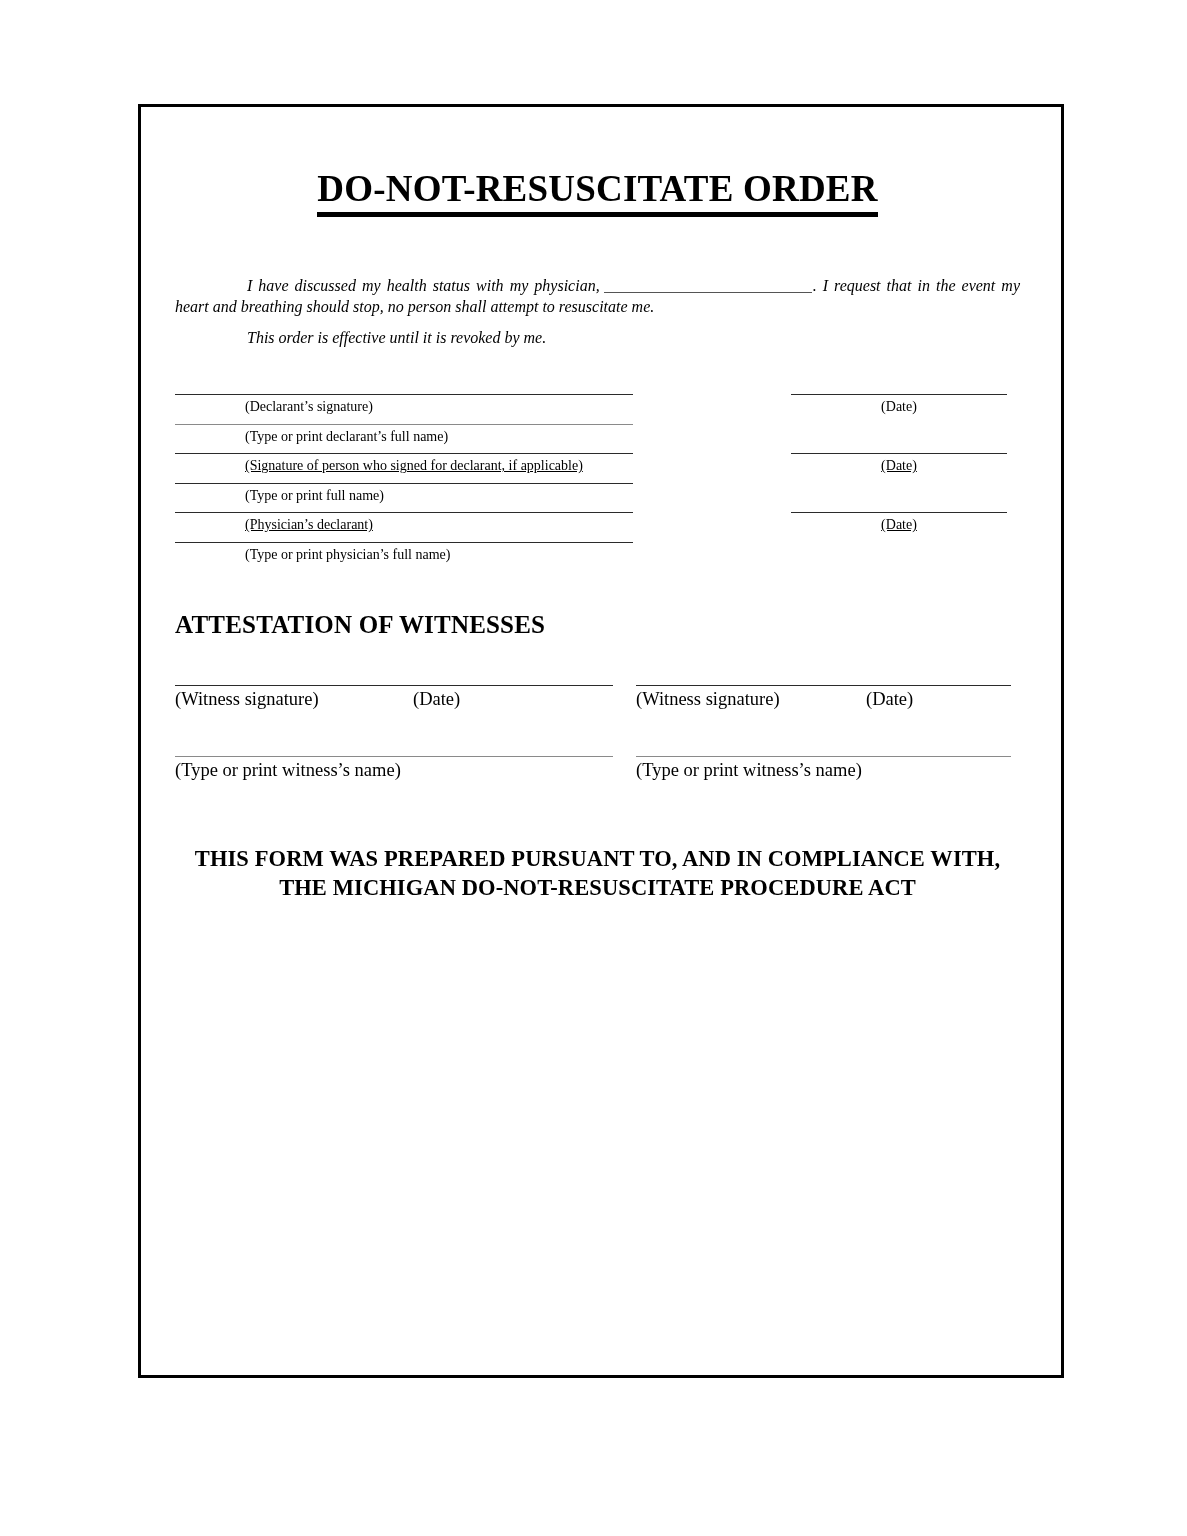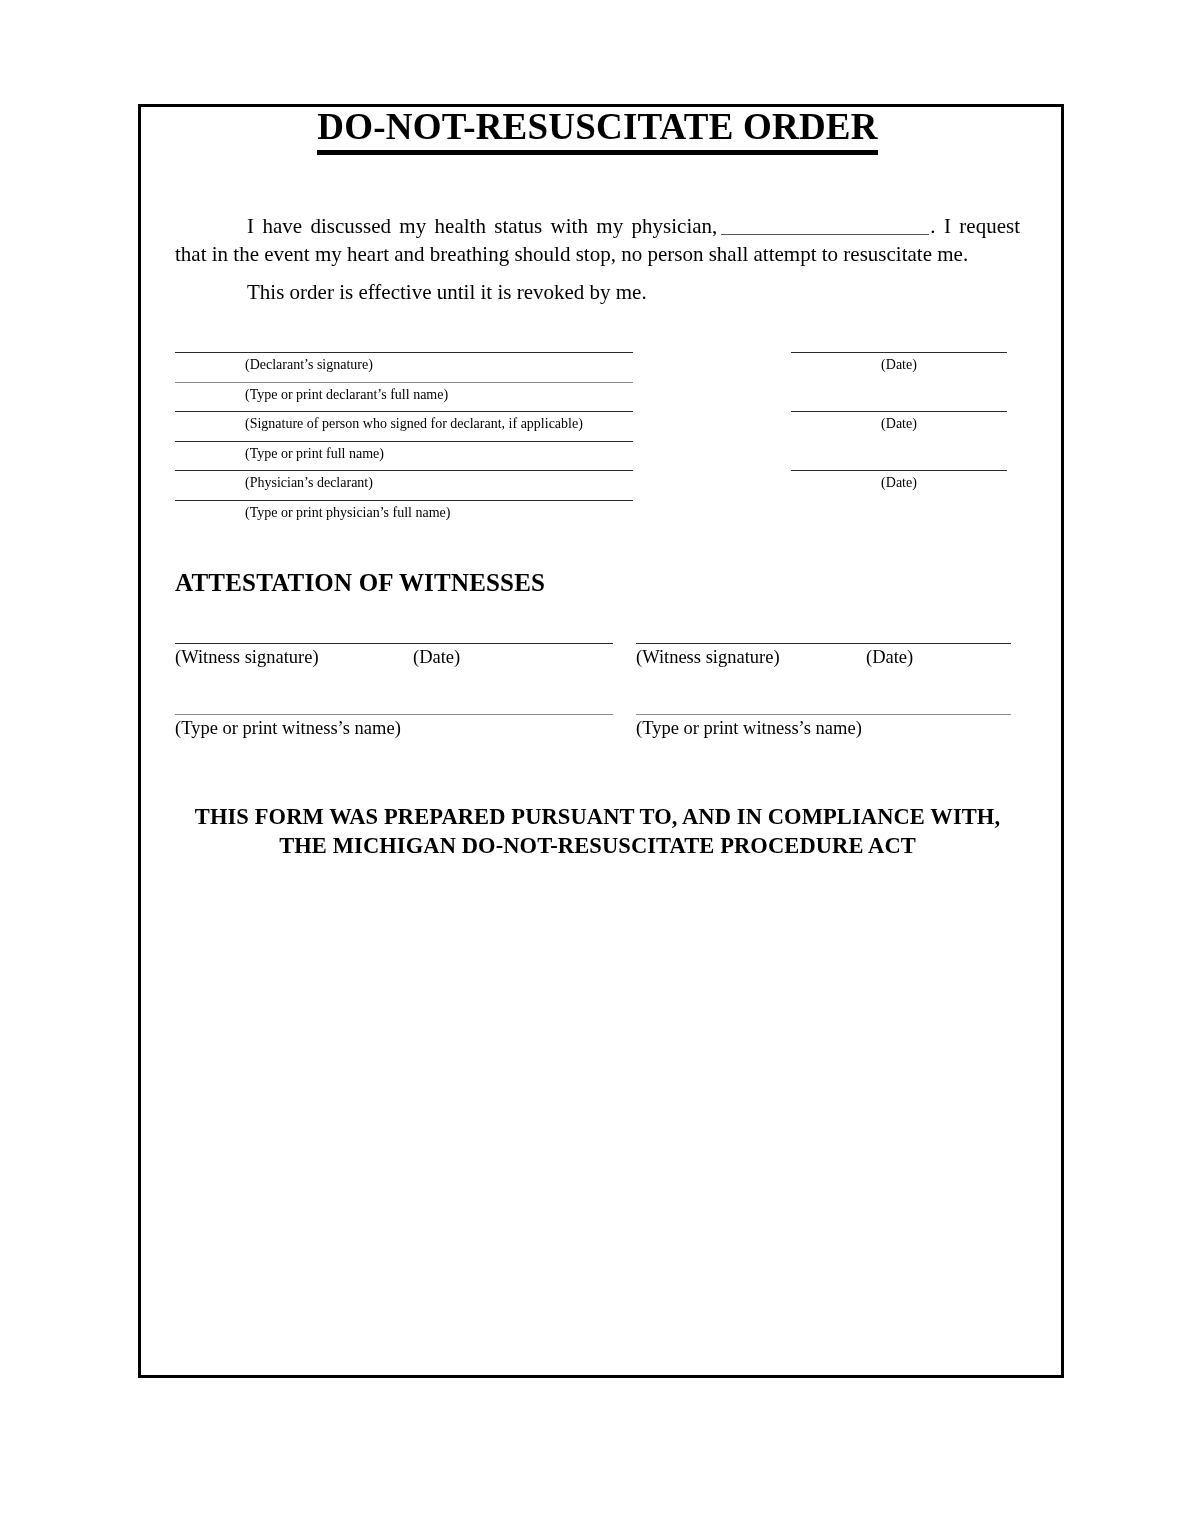--- a/index.html
+++ b/index.html
@@ -35,39 +35,41 @@
     width: 845px;
   }
 
   
   .doc-title {
     text-align: center;
     font-size: 37px;
     font-weight: bold;
     letter-spacing: 0.2px;
     margin: 0;
+    padding-top: 62px;
     line-height: 1.1;
   }
   .doc-title .title-text {
     display: inline-block;
     border-bottom: 5px solid #000000;
     padding-bottom: 2px;
   }
 
   
   .body-block {
     margin-top: 58px;
   }
   p.para {
-    font-size: 21px;
+    font-size: 16px;
     line-height: 1.33;
     text-align: justify;
     text-justify: inter-word;
     margin: 0 0 10px 0;
     text-indent: 72px;
+    font-style: italic;
   }
   p.para.tight {
     margin-bottom: 8px;
   }
   .inline-blank {
     display: inline-block;
     width: 208px;
     border-bottom: 1.6px solid #555555;
     vertical-align: baseline;
     height: 0.95em;
@@ -79,20 +81,21 @@
     margin-top: 46px;
   }
   .sig-block {
     position: relative;
   }
   .sig-block + .sig-block {
     margin-top: 8px;
   }
   .sig-group-gap {
     margin-top: 42px;
+    text-decoration: underline;
   }
 
   .sig-row {
     display: flex;
     align-items: flex-start;
   }
   .sig-left {
     width: 458px;
     flex: 0 0 458px;
   }

